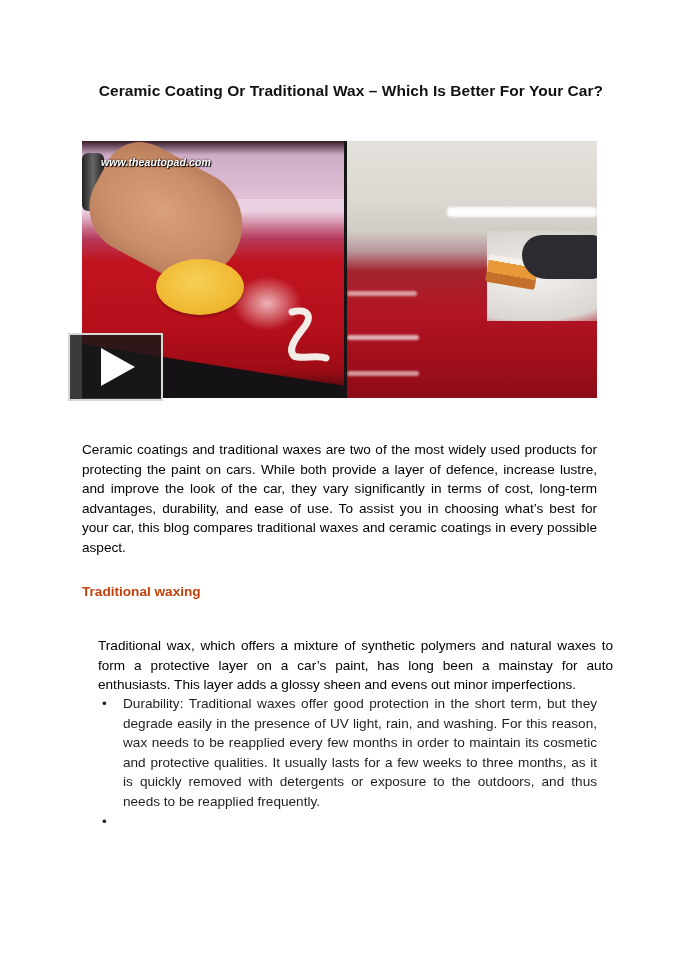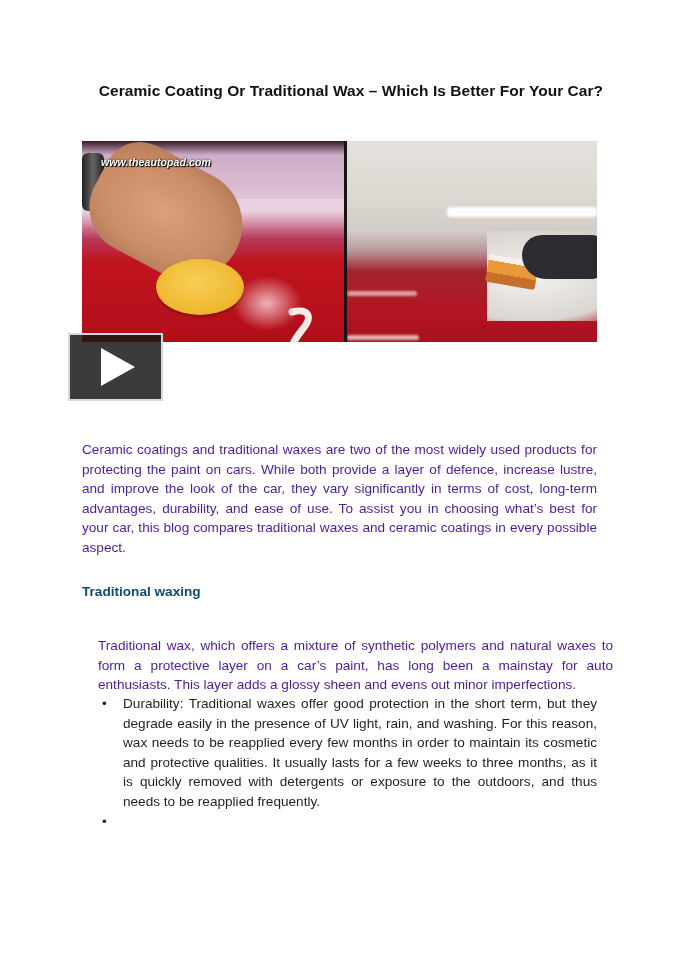--- a/index.html
+++ b/index.html
@@ -1,18 +1,18 @@
 <!DOCTYPE html>
 <html><head>
   <meta charset="utf-8">
   <style>
     html, body { margin: 0; padding: 0; background: #ffffff; }
     body { width: 678px; height: 960px; position: relative; overflow: hidden; font-family: "Liberation Sans", "DejaVu Sans", sans-serif; color: #1a1a1a; }
     .title { position: absolute; left: 0; width: 678px; top: 82px; text-align: center; font-weight: bold; font-size: 15.5px; letter-spacing: 0.05px; color: #111; padding-left: 12px; }
-    .hero { position: absolute; left: 82px; top: 141px; width: 515px; height: 201px; overflow: hidden; background: #111; }
+    .hero { position: absolute; left: 82px; top: 141px; width: 515px; height: 257px; overflow: hidden; background: #111; }
     .panel-left { position: absolute; left: 0; top: 0; width: 262px; height: 257px; overflow: hidden;
       background:
         linear-gradient(180deg, rgba(40,10,20,0.9) 0px, rgba(0,0,0,0) 14px),
         linear-gradient(180deg, #c9a7c6 0px, #d8b7cf 40px, #e6c9dc 70px, #b6395a 98px, #c0141f 120px, #b40f1b 190px, #9c0c16 230px, #2a0a0d 257px);
     }
     .panel-left .reflection { position: absolute; left: 0; top: 58px; width: 262px; height: 30px; background: linear-gradient(180deg, rgba(255,255,255,0.25), rgba(255,255,255,0)); }
     .panel-left .bottom-dark { position: absolute; left: -20px; top: 200px; width: 320px; height: 90px; background: #141214; transform: rotate(9deg); transform-origin: 0 0; }
     .hand { position: absolute; left: 8px; top: 18px; width: 155px; height: 110px; background: radial-gradient(ellipse at 45% 50%, #d9a17c 0%, #c98c67 55%, #a56b4e 100%); border-radius: 40px 60px 60px 50px; transform: rotate(28deg); }
     .watch { position: absolute; left: 0; top: 12px; width: 22px; height: 58px; background: linear-gradient(90deg, #222, #666, #222); border-radius: 6px; }
     .pad { position: absolute; left: 74px; top: 118px; width: 88px; height: 56px; background: radial-gradient(ellipse at 45% 40%, #f7cf57 0%, #f0b830 65%, #d9981c 100%); border-radius: 50%; box-shadow: 0 2px 2px rgba(0,0,0,0.25); }
@@ -22,23 +22,23 @@
     .divider { position: absolute; left: 262px; top: 0; width: 3px; height: 257px; background: #151515; }
     .panel-right { position: absolute; left: 265px; top: 0; width: 250px; height: 257px; overflow: hidden;
       background: linear-gradient(180deg, #e4e1dc 0px, #dcd8d1 60px, #d1cdc6 90px, #b9979d 110px, #a3252f 130px, #b31423 170px, #a10f1d 220px, #8c0c17 257px);
     }
     .panel-right .light { position: absolute; height: 8px; background: rgba(255,255,255,0.95); border-radius: 4px; filter: blur(1px); }
     .panel-right .white-hood { position: absolute; left: 140px; top: 90px; width: 140px; height: 90px; background: radial-gradient(ellipse at 30% 50%, #f3f1ee, #dad6d2 70%, rgba(218,214,210,0) 100%); }
     .glove { position: absolute; left: 175px; top: 94px; width: 80px; height: 44px; background: #2b2b31; border-radius: 20px 10px 10px 24px; }
     .applicator { position: absolute; left: 140px; top: 117px; width: 50px; height: 28px; background: linear-gradient(180deg, #f4f1ec 0 6px, #e89a3a 6px 18px, #c4702a 18px 28px); border-radius: 3px; transform: rotate(10deg); }
     .play-btn { position: absolute; left: 68px; top: 333px; width: 95px; height: 68px; background: rgba(25,25,25,0.85); border: 2px solid #d8d8d8; box-sizing: border-box; display: flex; align-items: center; justify-content: center; cursor: pointer; }
     .play-btn .tri { width: 0; height: 0; border-top: 19px solid transparent; border-bottom: 19px solid transparent; border-left: 34px solid #ffffff; margin-left: 4px; }
-    .body-text { position: absolute; left: 82px; width: 515px; font-family: "Liberation Sans", sans-serif; font-size: 13.6px; line-height: 19.6px; color: #4c1d95; text-align: justify; }
+    .body-text { position: absolute; left: 82px; width: 515px; font-family: "Liberation Sans", sans-serif; font-size: 13.6px; line-height: 19.6px; color: #000000; text-align: justify; }
     .p1 { top: 440px; }
-    .h2 { position: absolute; left: 82px; top: 584px; font-weight: bold; font-size: 13.6px; color: #0c4a6e; font-family: "Liberation Sans", sans-serif; }
+    .h2 { position: absolute; left: 82px; top: 584px; font-weight: bold; font-size: 13.6px; color: #c2410c; font-family: "Liberation Sans", sans-serif; }
     .p2 { top: 620px; }
     .bullets { position: absolute; left: 82px; top: 694px; width: 515px; margin: 0; padding: 0; list-style: none; font-family: "Liberation Sans", sans-serif; font-size: 13.6px; line-height: 19.6px; color: #1f1f1f; }
     .bullets li { position: relative; padding-left: 41px; text-align: justify; }
     .bullets li .dot { position: absolute; left: 20px; top: 0; }
   </style>
 </head>
 <body>
 
 <h1 class="title" style="margin:0;">Ceramic Coating Or Traditional Wax – Which Is Better For Your Car?</h1>
 

